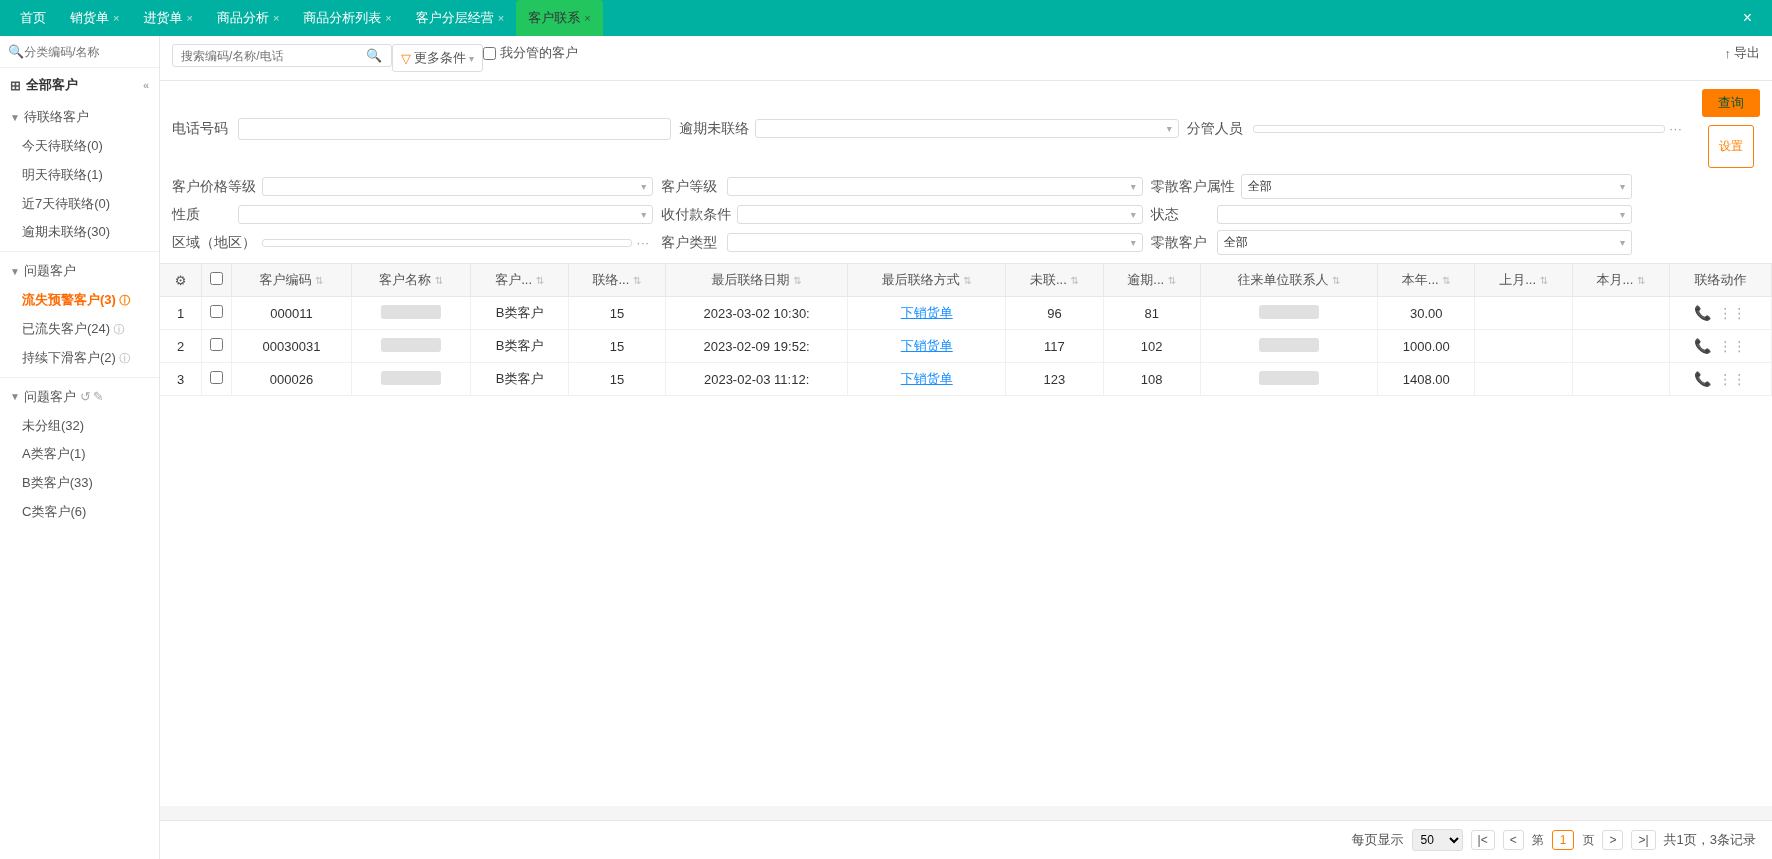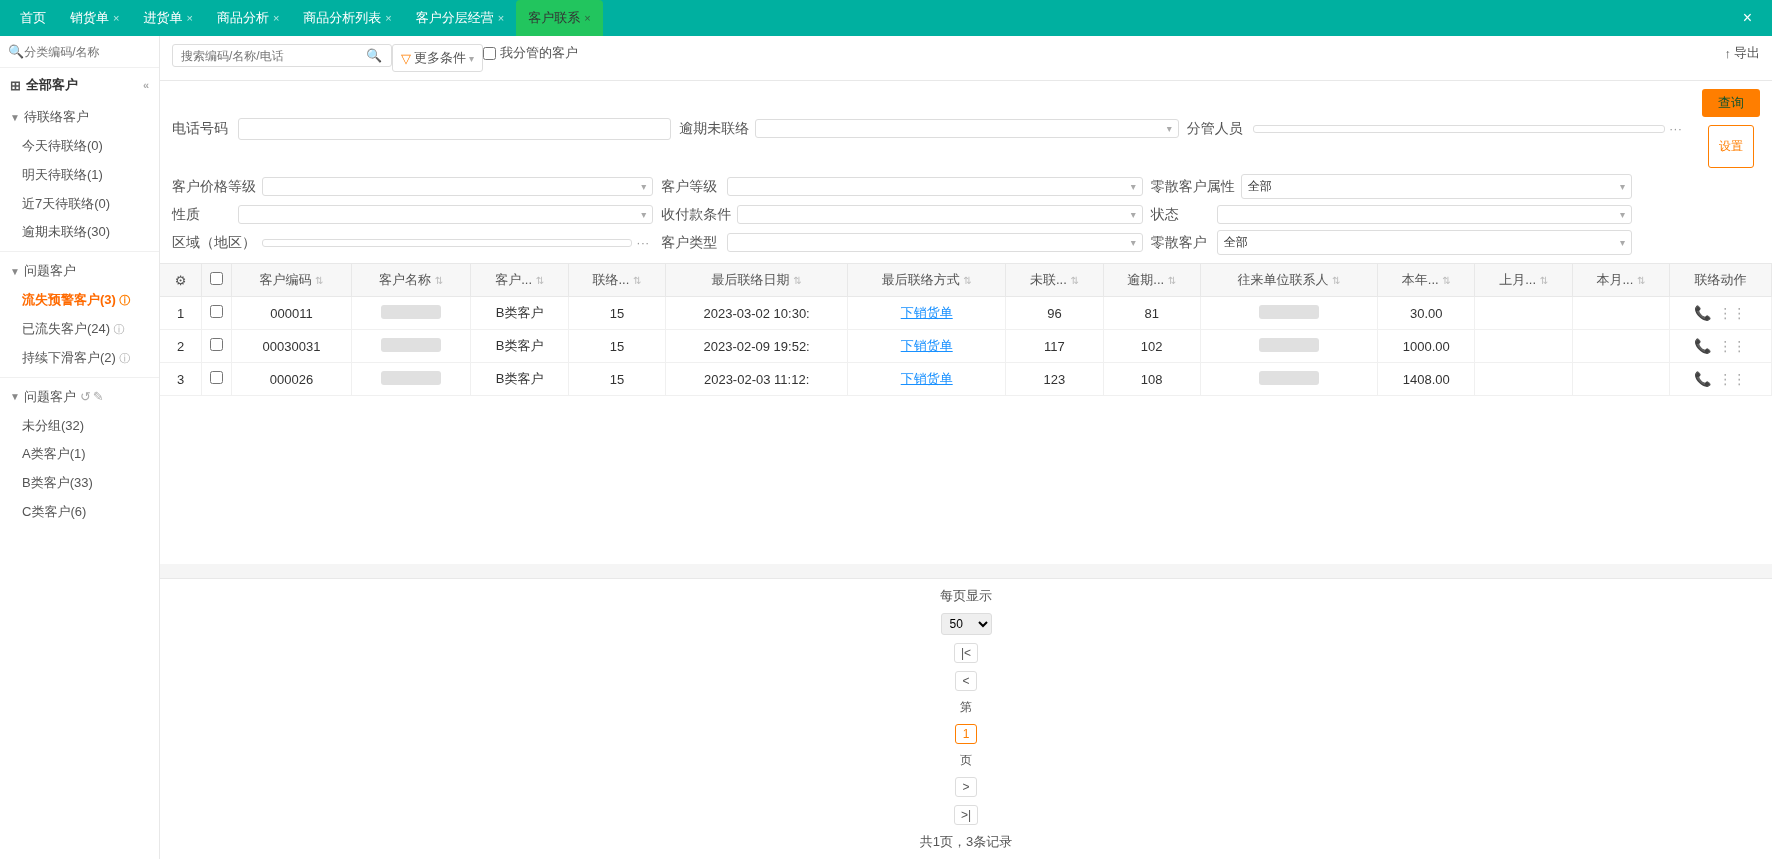--- a/index.html
+++ b/index.html
@@ -295,21 +295,20 @@
     .pagination {
       background: #fff;
       border-top: 1px solid #e8e8e8;
       padding: 8px 16px;
       display: flex;
       align-items: center;
       justify-content: flex-end;
       gap: 8px;
       font-size: 12px;
       color: #555;
-      flex-direction: column;
     }
     .page-size-select {
       border: 1px solid #ddd;
       border-radius: 3px;
       padding: 2px 4px;
       font-size: 12px;
     }
     .page-nav-btn {
       border: 1px solid #ddd;
       background: #fff;

